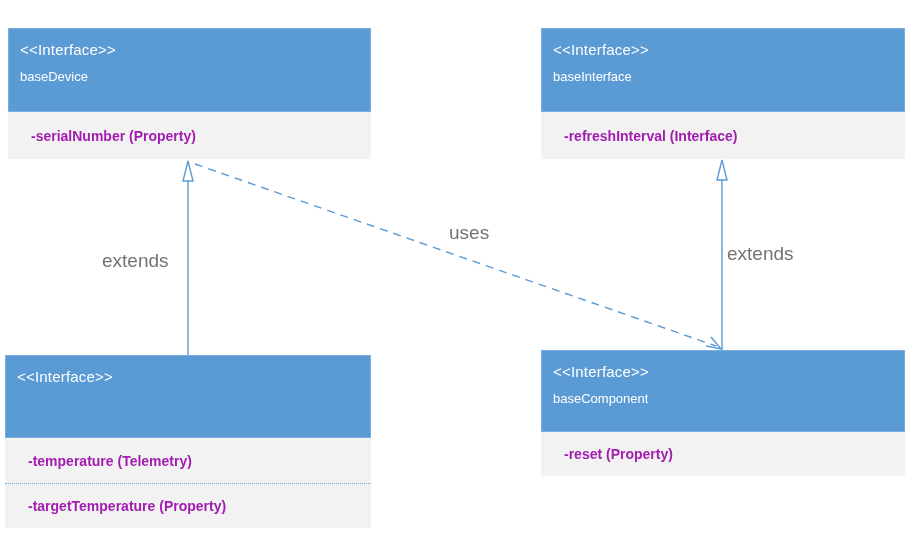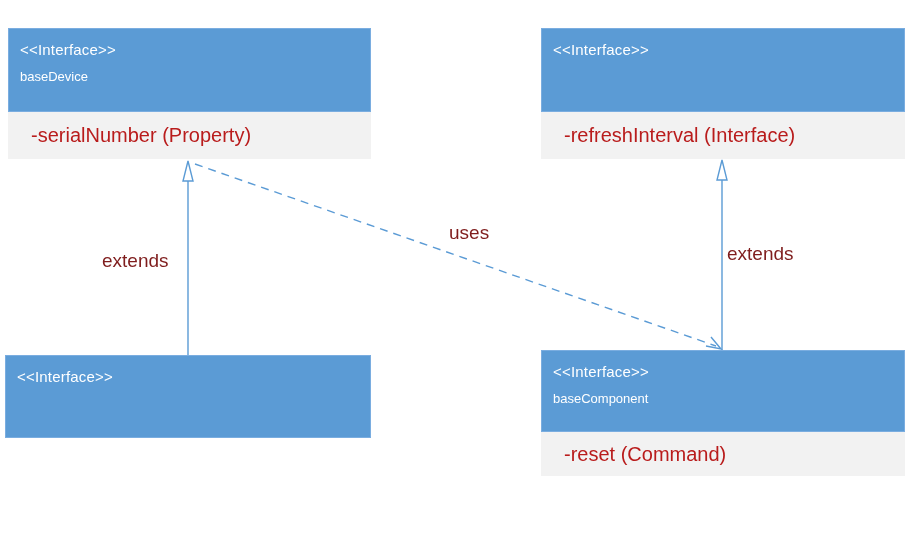--- a/index.html
+++ b/index.html
@@ -41,33 +41,34 @@
   .node-title {
     font-size: 13px;
     margin-top: 11px;
   }
   .node-body {
     background: #F2F2F2;
     display: flex;
     flex-direction: column;
   }
   .member {
-    color: #b91c1c;
-    font-size: 20px;
+    color: #a21caf;
+    font-size: 14px;
     display: flex;
     align-items: center;
     padding-left: 23px;
     box-sizing: border-box;
+    font-weight: bold;
   }
   .member + .member {
     border-top: 1px dotted #6fa8dc;
   }
   .edge-label {
     position: absolute;
-    color: #7f1d1d;
+    color: #737373;
     font-size: 19px;
     white-space: nowrap;
   }
   
   #node-basedevice     { left: 8px;   top: 28px;  width: 363px; }
   #node-basedevice .node-header   { height: 84px; }
   #node-basedevice .member        { height: 47px; }
   #node-baseinterface  { left: 541px; top: 28px;  width: 364px; }
   #node-baseinterface .node-header{ height: 84px; }
   #node-baseinterface .member     { height: 47px; }
@@ -111,39 +112,44 @@
       <div class="node-title">baseDevice</div>
     </div>
     <div class="node-body">
       <div class="member">-serialNumber (Property)</div>
     </div>
   </div>
 
   <div class="node" id="node-baseinterface">
     <div class="node-header">
       <div class="stereotype">&lt;&lt;Interface&gt;&gt;</div>
+      <div class="node-title">baseInterface</div>
     </div>
     <div class="node-body">
       <div class="member">-refreshInterval (Interface)</div>
     </div>
   </div>
 
   <div class="node" id="node-thermostat">
     <div class="node-header">
       <div class="stereotype">&lt;&lt;Interface&gt;&gt;</div>
     </div>
+    <div class="node-body">
+      <div class="member">-temperature (Telemetry)</div>
+      <div class="member">-targetTemperature (Property)</div>
+    </div>
   </div>
 
   <div class="node" id="node-basecomponent">
     <div class="node-header">
       <div class="stereotype">&lt;&lt;Interface&gt;&gt;</div>
       <div class="node-title">baseComponent</div>
     </div>
     <div class="node-body">
-      <div class="member">-reset (Command)</div>
+      <div class="member">-reset (Property)</div>
     </div>
   </div>
 
   <div class="edge-label" id="label-extends-left">extends</div>
   <div class="edge-label" id="label-uses">uses</div>
   <div class="edge-label" id="label-extends-right">extends</div>
 
 </div>
 
 </body></html>

